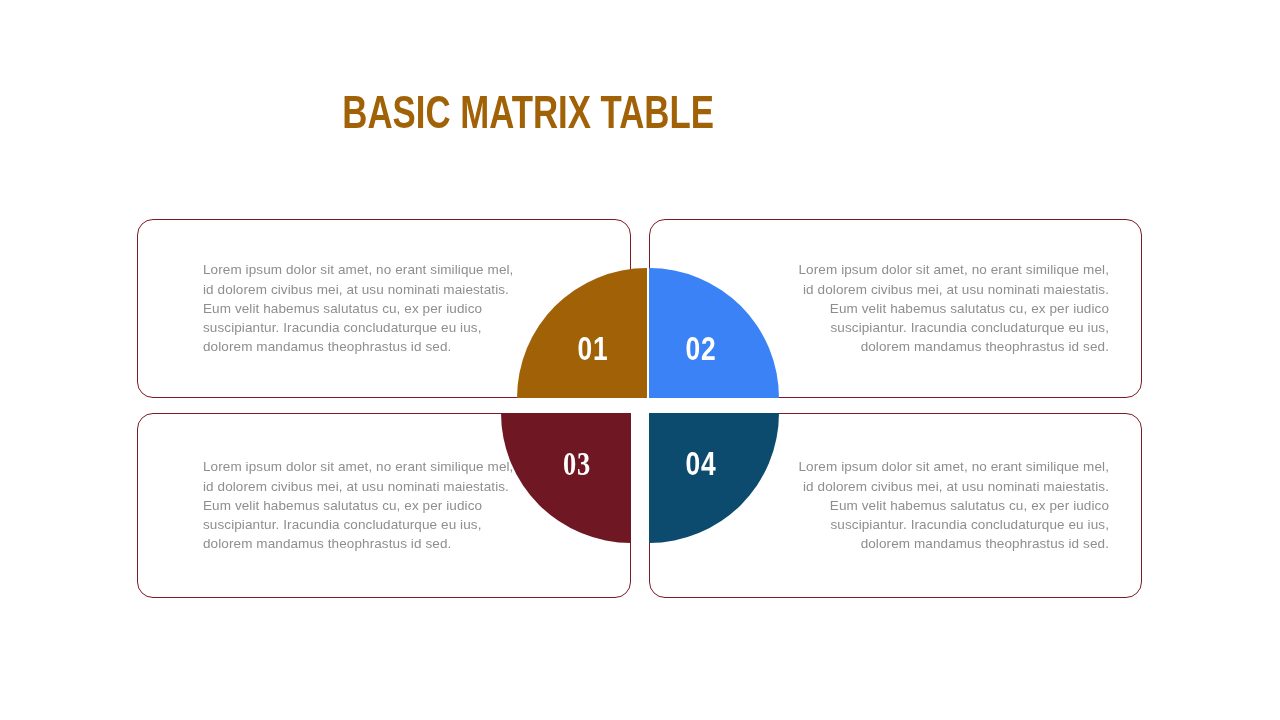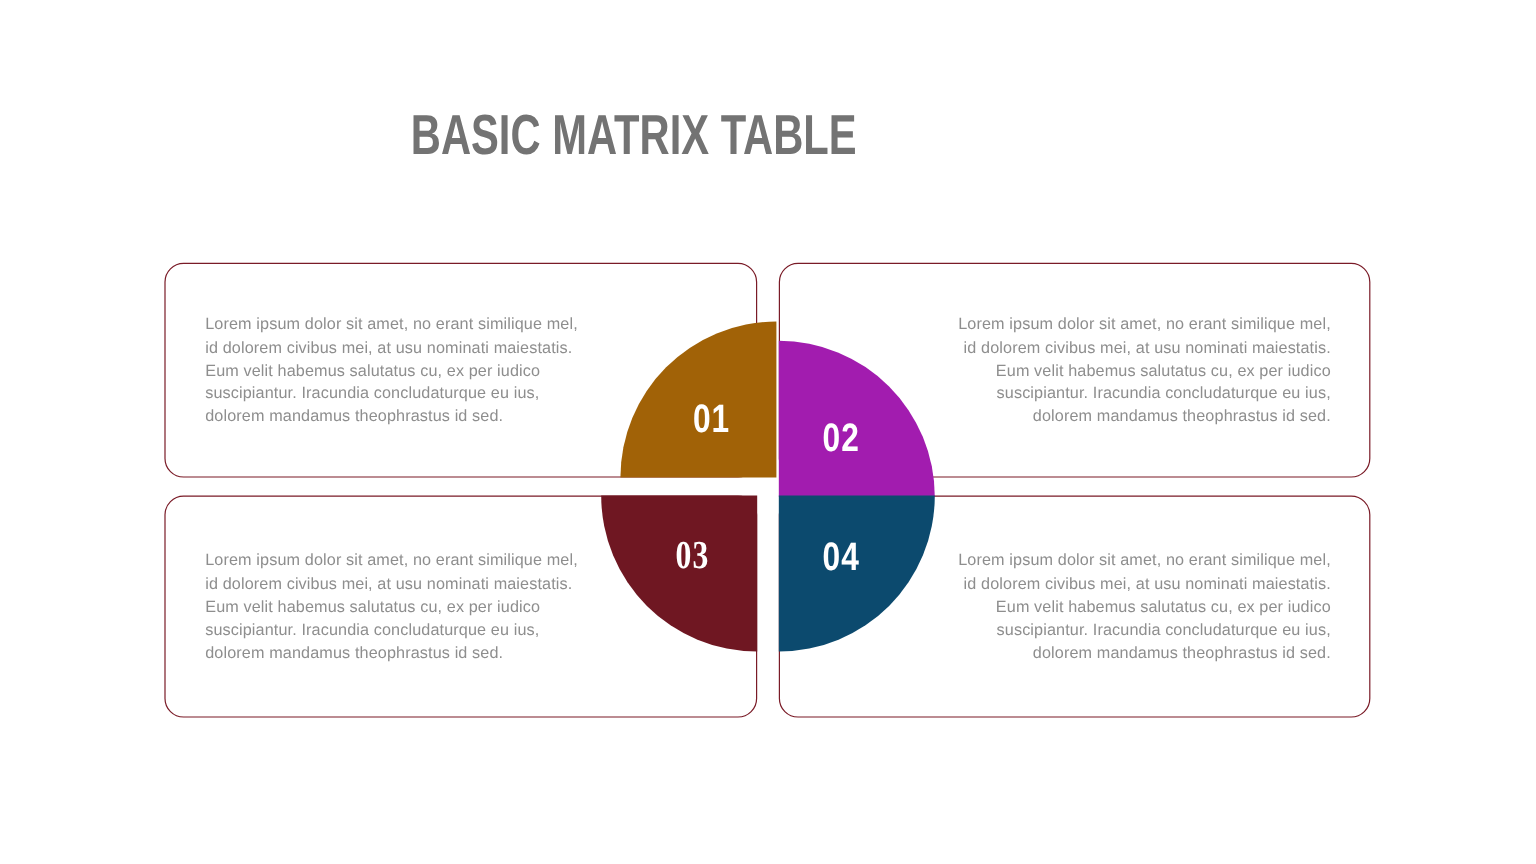--- a/index.html
+++ b/index.html
@@ -19,39 +19,40 @@
   
   .slide-title {
     position: absolute;
     top: 84px;
     left: 0;
     width: 1056px;
     text-align: center;
     margin: 0;
     font-size: 47px;
     font-weight: 700;
-    color: #737373;
+    color: #a16207;
     letter-spacing: 0px;
   }
   .slide-title .condense {
     display: inline-block;
     transform: scaleX(0.74);
     transform-origin: center;
     white-space: nowrap;
   }
 
   
   .card {
     position: absolute;
     background: #ffffff;
     border: 1px solid #7a1b27;
     border-radius: 16px;
     box-sizing: border-box;
     display: flex;
     align-items: center;
+    padding-left: 32px;
   }
   .card-1 { left: 137px; top: 219px; width: 494px; height: 179px; }
   .card-2 { left: 649px; top: 219px; width: 493px; height: 179px; justify-content: flex-end; }
   .card-3 { left: 137px; top: 413px; width: 494px; height: 185px; }
   .card-4 { left: 649px; top: 413px; width: 493px; height: 185px; justify-content: flex-end; }
 
   .cell-text {
     margin: 0;
     width: 318px;
     font-size: 13.5px;
@@ -62,21 +63,21 @@
   .card-1 .cell-text, .card-3 .cell-text { margin-left: 33px; text-align: left; }
   .card-2 .cell-text, .card-4 .cell-text { margin-right: 32px; text-align: right; }
 
   
   .quad {
     position: absolute;
     width: 130px;
     height: 130px;
   }
   .quad-1 { left: 517px; top: 268px; background: #a16207; border-radius: 130px 0 0 0; }
-  .quad-2 { left: 649px; top: 284px; background: #a21caf; border-radius: 0 130px 0 0; }
+  .quad-2 { left: 649px; top: 268px; background: #3b82f6; border-radius: 0 130px 0 0; }
   .quad-3 { left: 501px; top: 413px; background: #6f1722; border-radius: 0 0 0 130px; font-family: Liberation Serif, serif; }
   .quad-4 { left: 649px; top: 413px; background: #0c4a6e; border-radius: 0 0 130px 0; }
 
   .quad-num {
     position: absolute;
     color: #ffffff;
     font-size: 33px;
     font-weight: 700;
     transform: translate(-50%, -50%) scaleX(0.8);
     white-space: nowrap;

